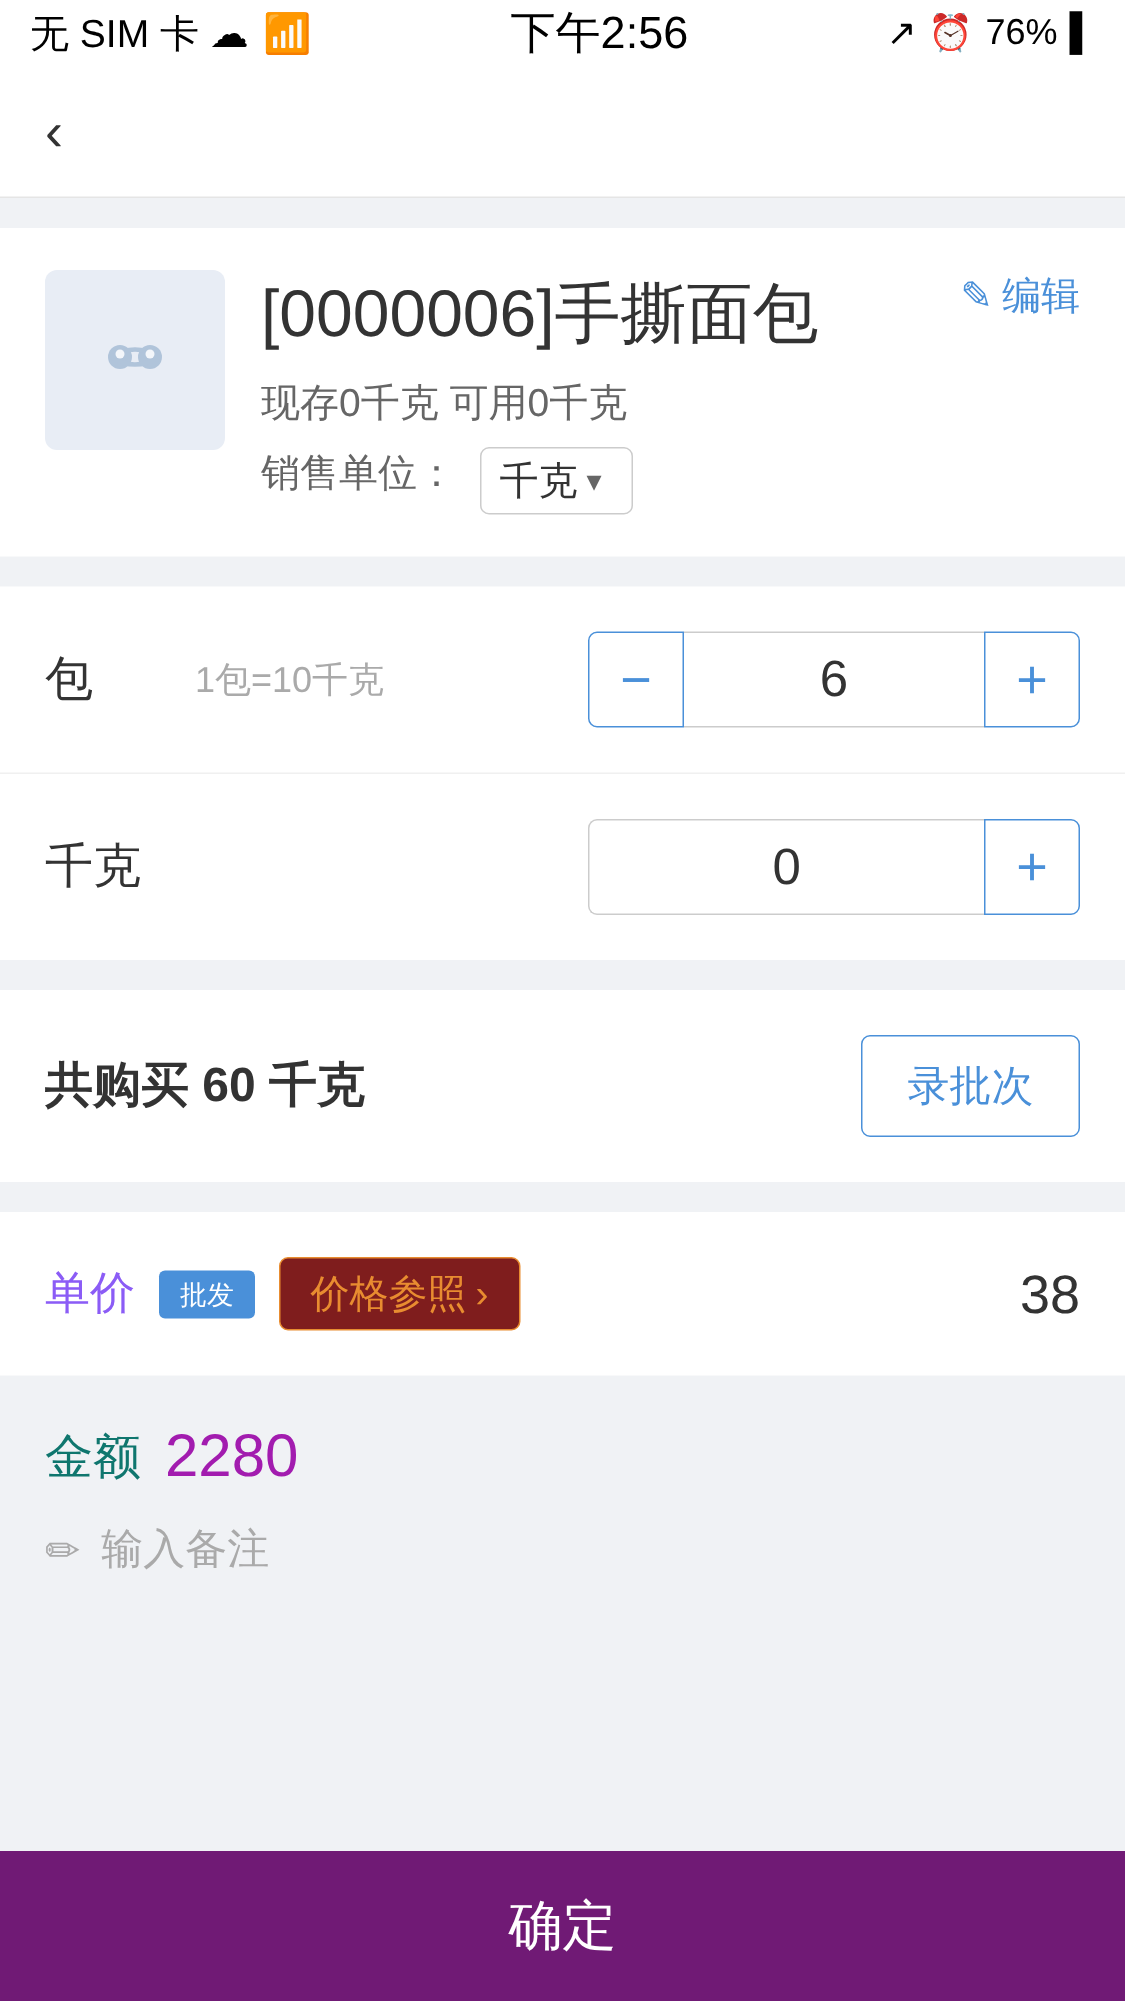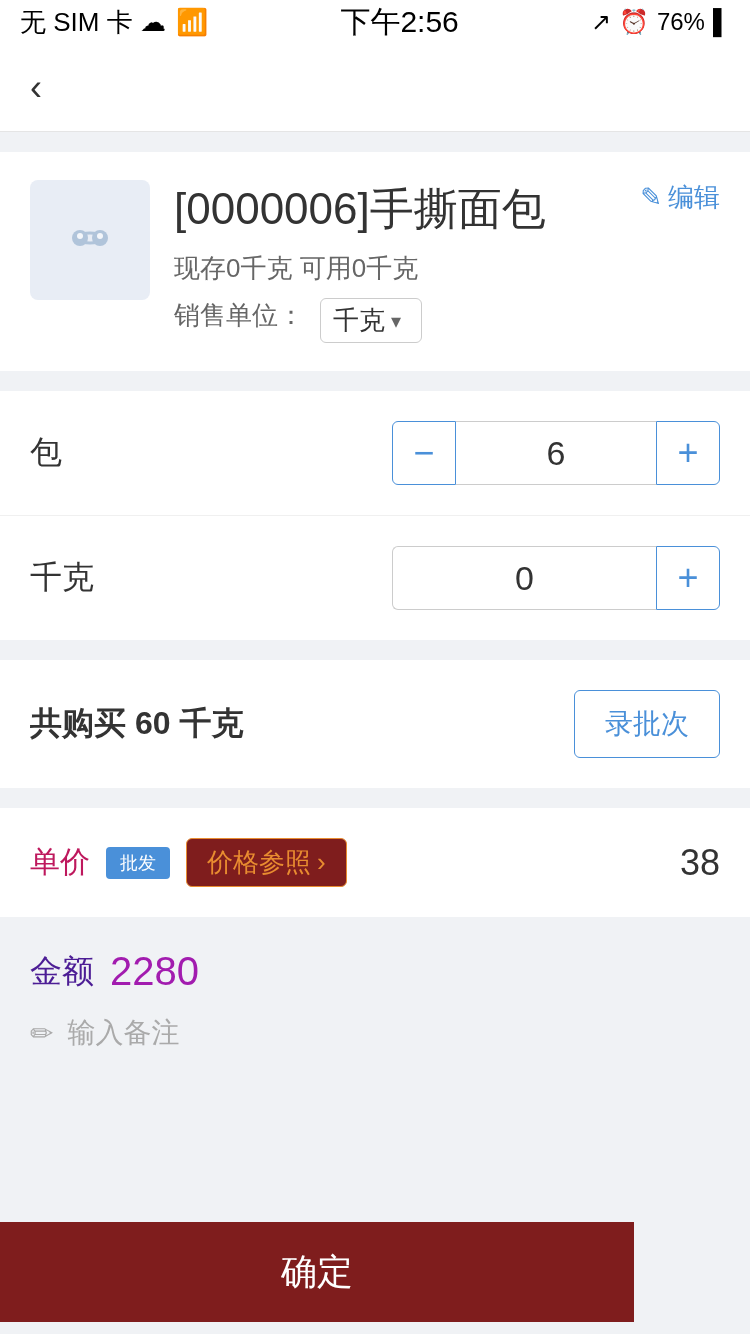--- a/index.html
+++ b/index.html
@@ -187,21 +187,21 @@
     }
 
     
     .price-section {
       background: #fff;
       margin-top: 20px;
       padding: 30px;
       display: flex;
       align-items: center;
     }
-    .price-label { font-size: 30px; color: #be185d; margin-right: 16px; }
+    .price-label { font-size: 30px; color: #8b5cf6; margin-right: 16px; }
     .price-tag {
       background: #4a90d9;
       color: #fff;
       font-size: 18px;
       padding: 4px 14px;
       border-radius: 4px;
       margin-right: 16px;
     }
     .price-ref-btn {
       border: 1.5px solid #e88c30;
@@ -226,45 +226,45 @@
     .amount-section {
       background: #f0f2f5;
       padding: 30px 30px 20px;
       margin-top: 2px;
     }
     .amount-row {
       display: flex;
       align-items: center;
       margin-bottom: 20px;
     }
-    .amount-label { font-size: 32px; color: #4c1d95; margin-right: 16px; }
+    .amount-label { font-size: 32px; color: #0f766e; margin-right: 16px; }
     .amount-value { font-size: 40px; font-weight: 400; color: #a21caf; }
     .remark-row {
       display: flex;
       align-items: center;
       gap: 14px;
       color: #aaa;
       font-size: 28px;
     }
 
     
     .bottom-area {
       background: #f0f2f5;
       flex: 1;
       min-height: 300px;
     }
 
     
     .confirm-btn {
       position: fixed;
-      bottom: 12px;
+      bottom: 0;
       left: 0;
-      width: 634px;
+      width: 750px;
       height: 100px;
-      background: #7f1d1d;
+      background: #701a75;
       color: #fff;
       font-size: 36px;
       border: none;
       cursor: pointer;
       display: flex;
       align-items: center;
       justify-content: center;
     }
   </style>
 </head>
@@ -312,20 +312,21 @@
   </div>
   <div class="edit-btn">
     <span>✎</span>
     <span>编辑</span>
   </div>
 </div>
 
 <div class="input-section">
   <div class="input-row">
     <div class="input-label">包</div>
+    <div class="input-hint">1包=10千克</div>
     <div class="qty-controls">
       <div class="qty-btn qty-btn-left">−</div>
       <input class="qty-input" value="6" type="text" style="">
       <div class="qty-btn qty-btn-right">+</div>
     </div>
   </div>
 
   <div class="input-row">
     <div class="input-label">千克</div>
     <div class="input-hint"></div>

